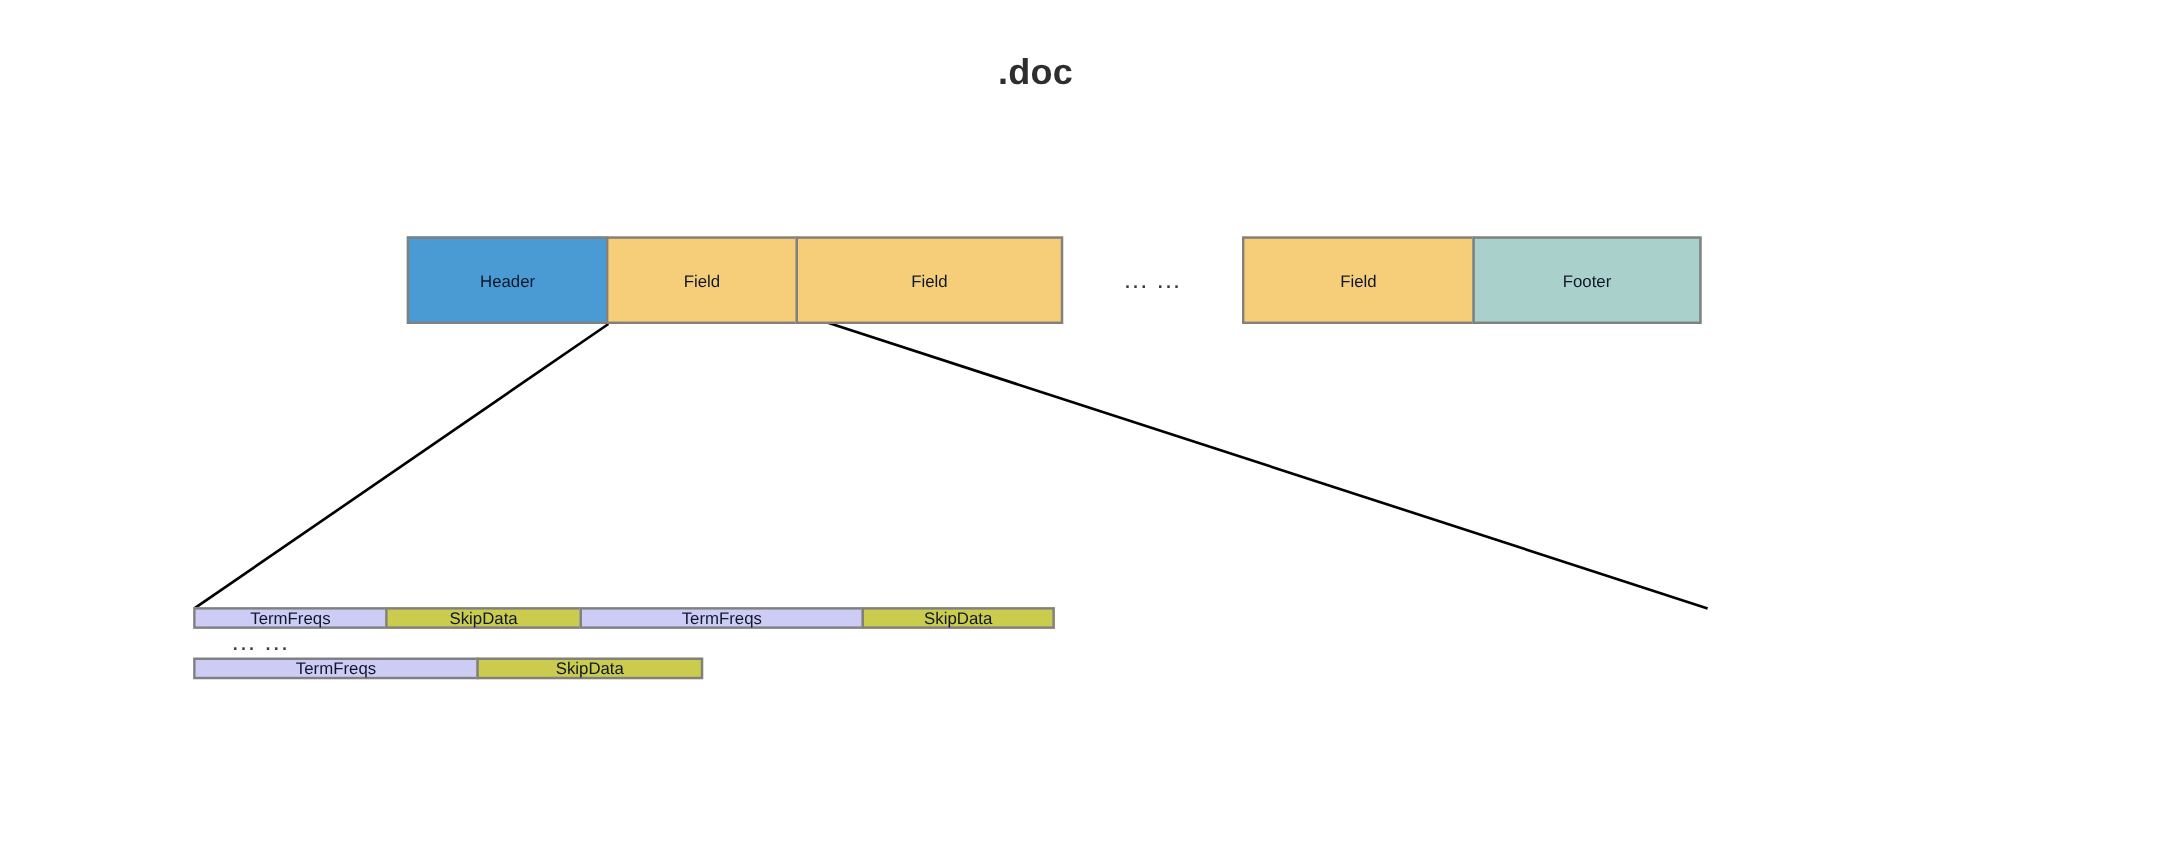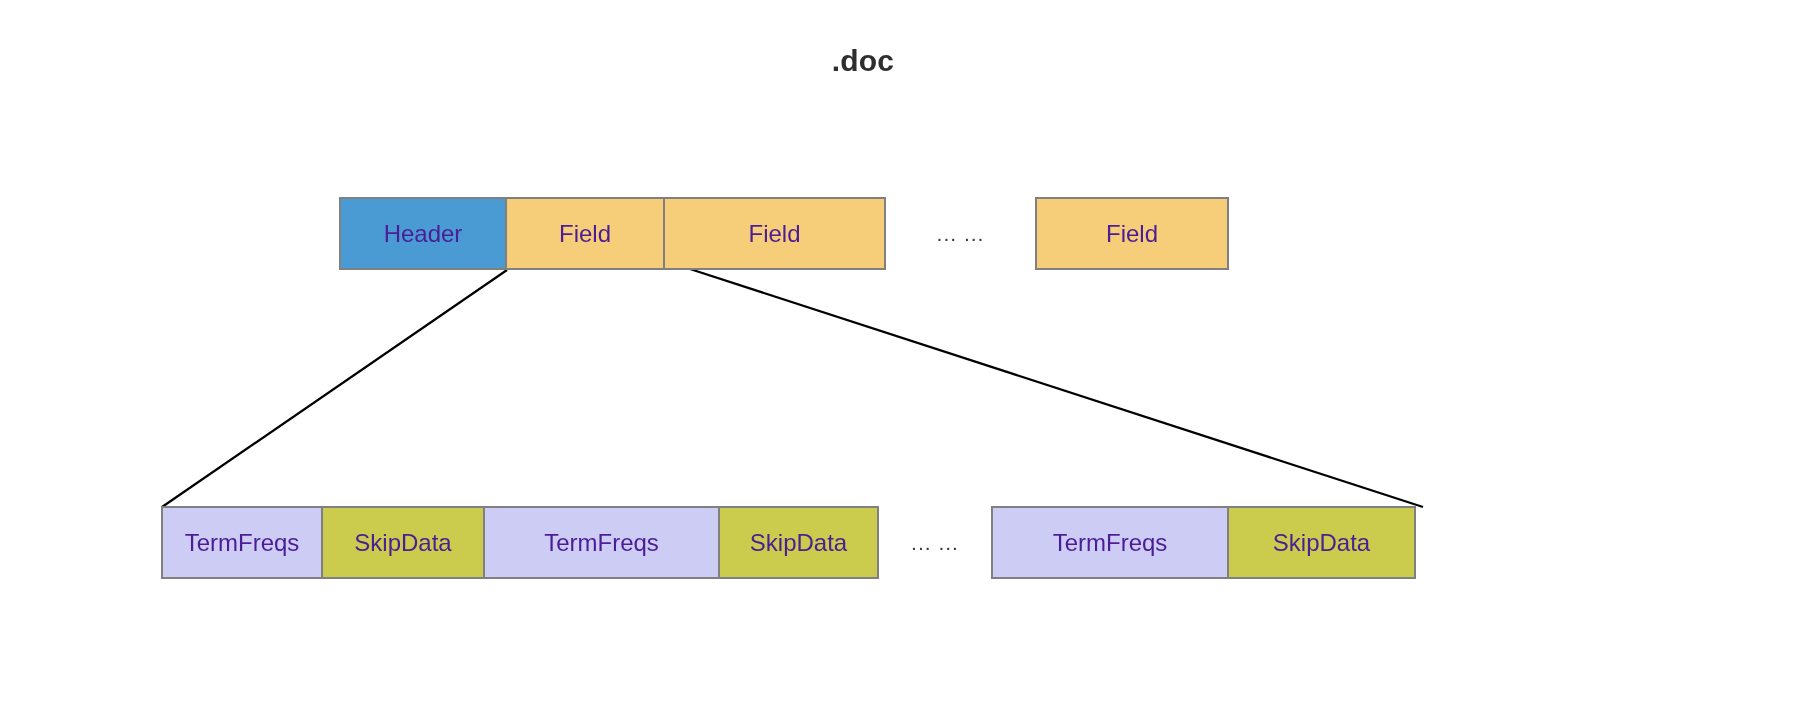--- a/index.html
+++ b/index.html
@@ -54,23 +54,23 @@
   .group {
     display: flex;
     align-items: stretch;
   }
   .cell {
     box-sizing: border-box;
     border: 2px solid #808080;
     display: flex;
     align-items: center;
     justify-content: center;
-    font-size: 24px;
+    font-size: 14px;
     line-height: 1;
-    color: #4c1d95;
+    color: #0f172a;
     white-space: nowrap;
   }
   
   .group .cell + .cell {
     border-left: 2px solid #808080;
     margin-left: -2px;
   }
 
   .spacer {
     display: flex;
@@ -85,20 +85,21 @@
   
   #row-top {
     left: 339px;
     top: 197px;
     height: 73px;
   }
   #row-bottom {
     left: 161px;
     top: 506px;
     height: 73px;
+    flex-direction: column;
   }
 </style>
 </head>
 <body>
 
 <div id="canvas">
 
   <div id="diagram-title">.doc</div>
 
   <svg id="connectors" viewBox="0 0 1806 712" width="1806" height="712" xmlns="http://www.w3.org/2000/svg">
@@ -124,20 +125,23 @@
     </div>
 
     <div class="spacer" style="width:149px;">... ...</div>
 
     <div class="group">
 
       <div class="cell" style="width:194px;background:#f6ce79;">
         <span>Field</span>
       </div>
 
+      <div class="cell" style="width:191px;background:#a9d0cb;">
+        <span>Footer</span>
+      </div>
 
     </div>
   </div>
 
   <div class="row" id="row-bottom">
     <div class="group">
 
       <div class="cell" style="width:162px;background:#ccccf5;">
         <span>TermFreqs</span>
       </div>

